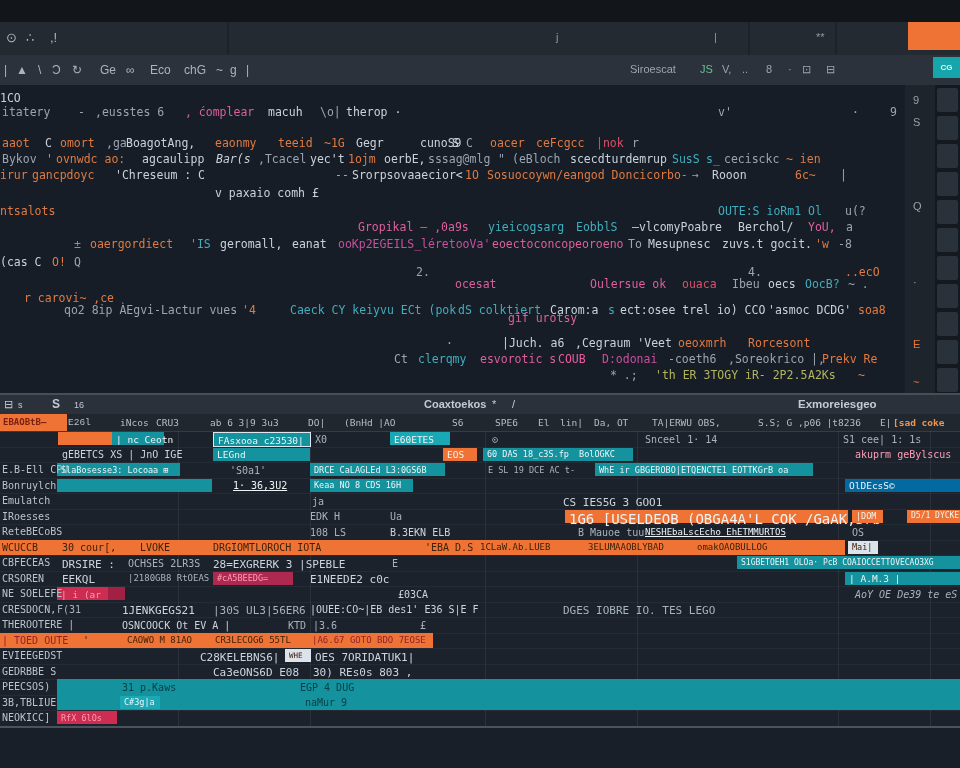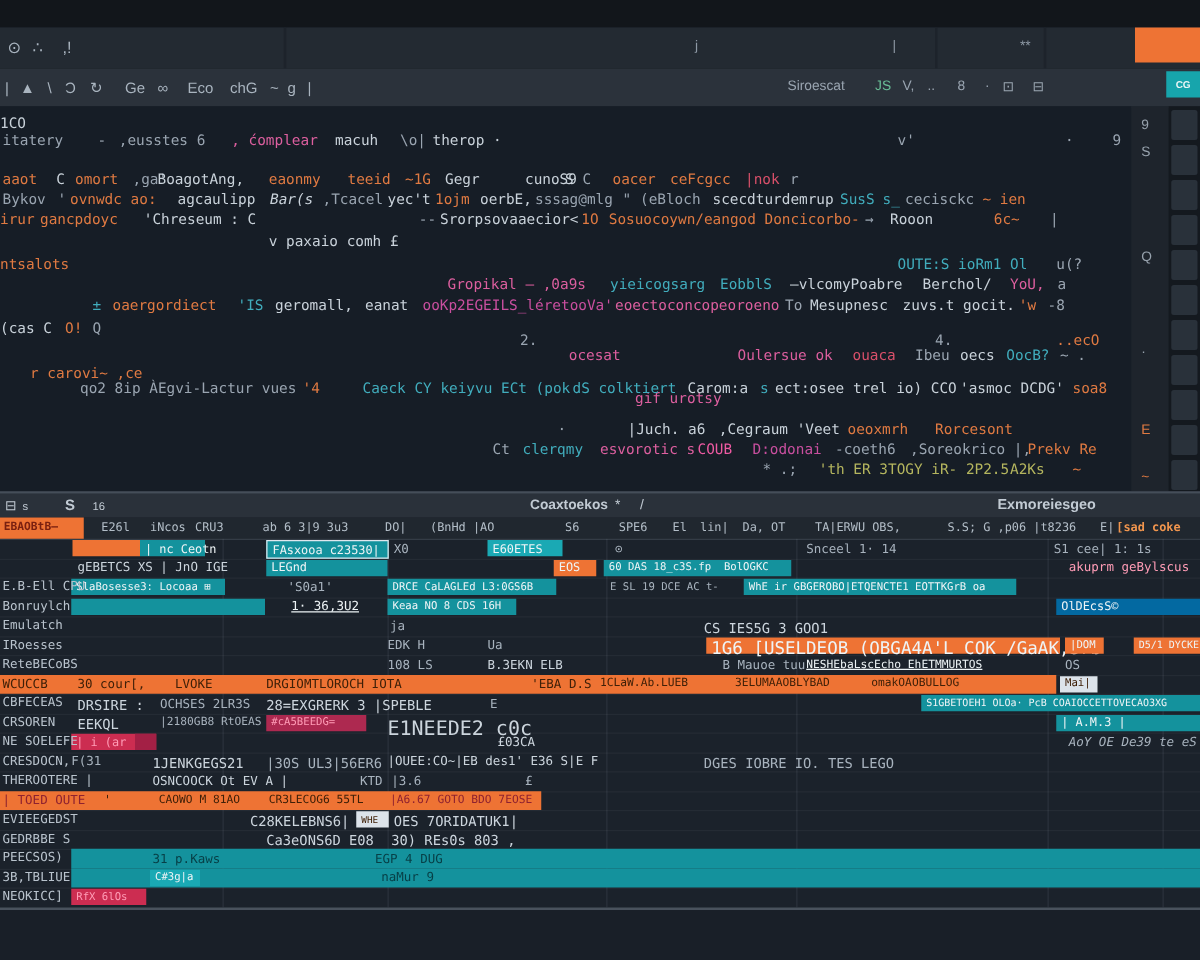--- a/index.html
+++ b/index.html
@@ -239,21 +239,21 @@
     <span class="ph" style="left:424px;top:3px;font-size:11px;font-weight:bold">Coaxtoekos</span>
     <span class="ph" style="left:492px;top:3px;font-size:11px">*</span>
     <span class="ph" style="left:512px;top:3px;font-size:11px">/</span>
     <span class="ph" style="left:798px;top:3px;font-size:11.5px;font-weight:bold">Exmoreiesgeo</span>
   </div>
   <div class="abs" id="pruler">
     <div id="ruler-cell">
       <span>EBAOBtB—</span>
     </div>
     <span class="tick" style="left:893px;color:#f0954e;font-weight:bold">[sad coke</span>
-  <span class="tick" style="left: 81px;">E26l</span>
+  <span class="tick" style="left: 68px; font-family: Liberation Mono, monospace;">E26l</span>
       <span class="tick" style="left: 120px;">iNcos</span>
       <span class="tick" style="left: 156px;">CRU3</span>
       <span class="tick" style="left: 210px;">ab 6 3|9 3u3</span>
       <span class="tick" style="left: 308px;">DO|</span>
       <span class="tick" style="left: 344px;">(BnHd |AO</span>
       <span class="tick" style="left: 452px;">S6</span>
       <span class="tick" style="left: 495px;">SPE6</span>
       <span class="tick" style="left: 538px;">El</span>
       <span class="tick" style="left: 560px;">lin|</span>
       <span class="tick" style="left: 594px;">Da, OT</span>
@@ -372,21 +372,21 @@
           <span style="color: rgb(238, 244, 246); font-size: 8px;">S1GBETOEH1 OLOa· PcB COAIOCCETTOVECAO3XG</span>
         </div>
         <span class="glabel">CBFECEAS</span>
       </div>
       <div class="grow" style="top: 139.5px;">
         <span class="gtxt" style="left: 62px; color: rgb(204, 213, 221); font-size: 11px;">EEKQL</span>
         <span class="gtxt" style="left: 128px; color: rgb(168, 179, 190); font-size: 9px;">|2180GB8 RtOEAS</span>
         <div class="gbar" style="left: 213px; width: 80px; background: rgb(173, 41, 80);">
           <span style="color: rgb(255, 156, 182); font-size: 8.5px;">#cA5BEEDG=</span>
         </div>
-        <span class="gtxt" style="left: 310px; color: rgb(204, 213, 221); font-size: 16px;">E1NEEDE2 c0c</span>
+        <span class="gtxt" style="left: 310px; color: rgb(204, 213, 221); font-size: 11px;">E1NEEDE2 c0c</span>
         <div class="gbar" style="left: 845px; width: 115px; background: rgb(20, 146, 157);">
           <span style="color: rgb(238, 244, 246);">| A.M.3 |</span>
         </div>
         <span class="glabel">CRSOREN</span>
       </div>
       <div class="grow" style="top: 155px;">
         <div class="gbar" style="left: 57px; width: 68px; background: rgb(204, 45, 81);">
           <span style="color: rgb(255, 156, 182);">| i (ar</span>
         </div>
         <div class="gbar" style="left: 108px; width: 17px; background: rgb(163, 32, 69);"></div>

